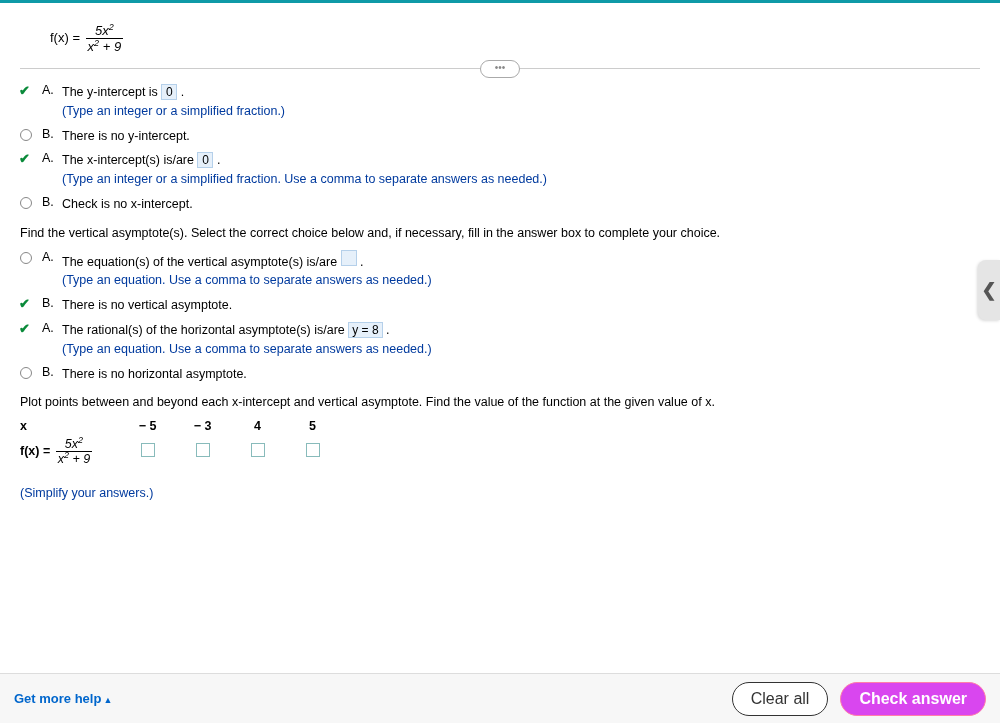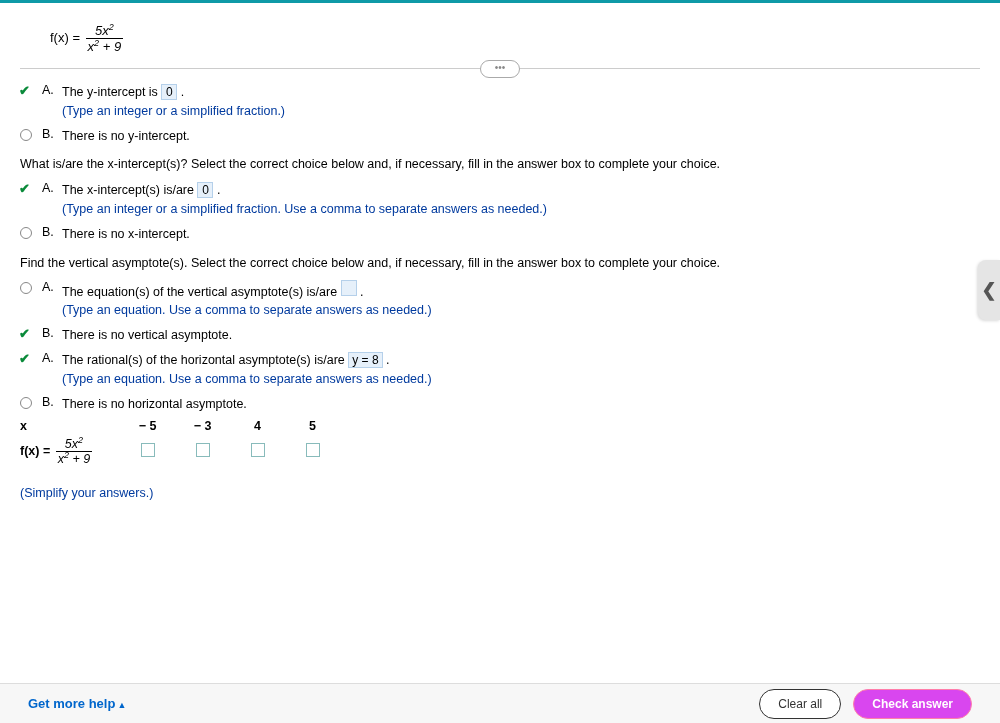--- a/index.html
+++ b/index.html
@@ -65,28 +65,28 @@
   .tbl .lbl { width: 100px; }
   .tbl .cell { width: 55px; text-align: center; font-weight: bold; }
   .tbl .cell2 { width: 55px; text-align: center; }
   .sqbox {
     display: inline-block; width: 14px; height: 14px;
     border: 1px solid #8bb; background: #fff; cursor: text;
   }
   .note { color: #003a9e; margin-top: 20px; }
   .footer {
     position: absolute; bottom: 0; left: 0; right: 0;
-    height: 40px; background: #f7f7f7; border-top: 1px solid #ddd;
-    display: flex; align-items: center; padding: 0 28px;
+    height: 50px; background: #f7f7f7; border-top: 1px solid #ddd;
+    display: flex; align-items: center; padding: 0 14px;
   }
   .help { color: #0066cc; font-weight: bold; cursor: pointer; font-size: 13px; }
   .help .caret { font-size: 9px; margin-left: 2px; }
   .spacer { flex: 1; }
   .btn {
-    border-radius: 18px; padding: 7px 18px; font-size: 12px;
+    border-radius: 18px; padding: 7px 18px; font-size: 16px;
     cursor: pointer; font-family: inherit;
   }
   .btn-clear {
     background: #fff; border: 1.5px solid #333; color: #333; margin-right: 12px;
   }
   .btn-check {
     background: #d946ef; border: 1.5px solid #ff7eaa; color: #fff; font-weight: bold;
   }
   .side-tab {
     position: absolute; right: 0; top: 260px;
@@ -126,35 +126,34 @@
       <span> .</span><br>
       <span class="hint">(Type an integer or a simplified fraction.)</span>
     </div>
   </div>
   <div class="choice-row">
     <span class="radio-wrap"><span class="radio"></span></span>
     <span class="letter">B.</span>
     <div class="ctext">There is no y-intercept.</div>
   </div>
 
-  <div class="qline">What is/are the x-intercept(s)? Select the correct choice below and, if necessary, fill in the answer box to complete your choice.</div>
   <div class="choice-row">
     <span class="radio-wrap"><span class="check"></span></span>
     <span class="letter">A.</span>
     <div class="ctext">
       <span>The x-intercept(s) is/are </span>
       <span class="ansbox">0</span>
       <span> .</span><br>
       <span class="hint">(Type an integer or a simplified fraction. Use a comma to separate answers as needed.)</span>
     </div>
   </div>
   <div class="choice-row">
     <span class="radio-wrap"><span class="radio"></span></span>
     <span class="letter">B.</span>
-    <div class="ctext">There is no x-intercept.</div>
+    <div class="ctext">Check is no x-intercept.</div>
   </div>
 
   <div class="qline">Find the vertical asymptote(s). Select the correct choice below and, if necessary, fill in the answer box to complete your choice.</div>
   <div class="choice-row">
     <span class="radio-wrap"><span class="radio"></span></span>
     <span class="letter">A.</span>
     <div class="ctext">
       <span>The equation(s) of the vertical asymptote(s) is/are </span>
       <span class="ansbox empty"></span>
       <span> .</span><br>
@@ -176,20 +175,21 @@
       <span> .</span><br>
       <span class="hint">(Type an equation. Use a comma to separate answers as needed.)</span>
     </div>
   </div>
   <div class="choice-row">
     <span class="radio-wrap"><span class="radio"></span></span>
     <span class="letter">B.</span>
     <div class="ctext">There is no horizontal asymptote.</div>
   </div>
 
+  <div class="qline">Plot points between and beyond each x-intercept and vertical asymptote. Find the value of the function at the given value of x.</div>
   <div class="tbl">
     <div class="tblrow">
       <div class="lbl"><b>x</b></div>
       <div class="cell">− 5</div>
       <div class="cell">− 3</div>
       <div class="cell">4</div>
       <div class="cell">5</div>
     </div>
     <div class="tblrow" style="margin-top:4px;">
       <div class="lbl">

